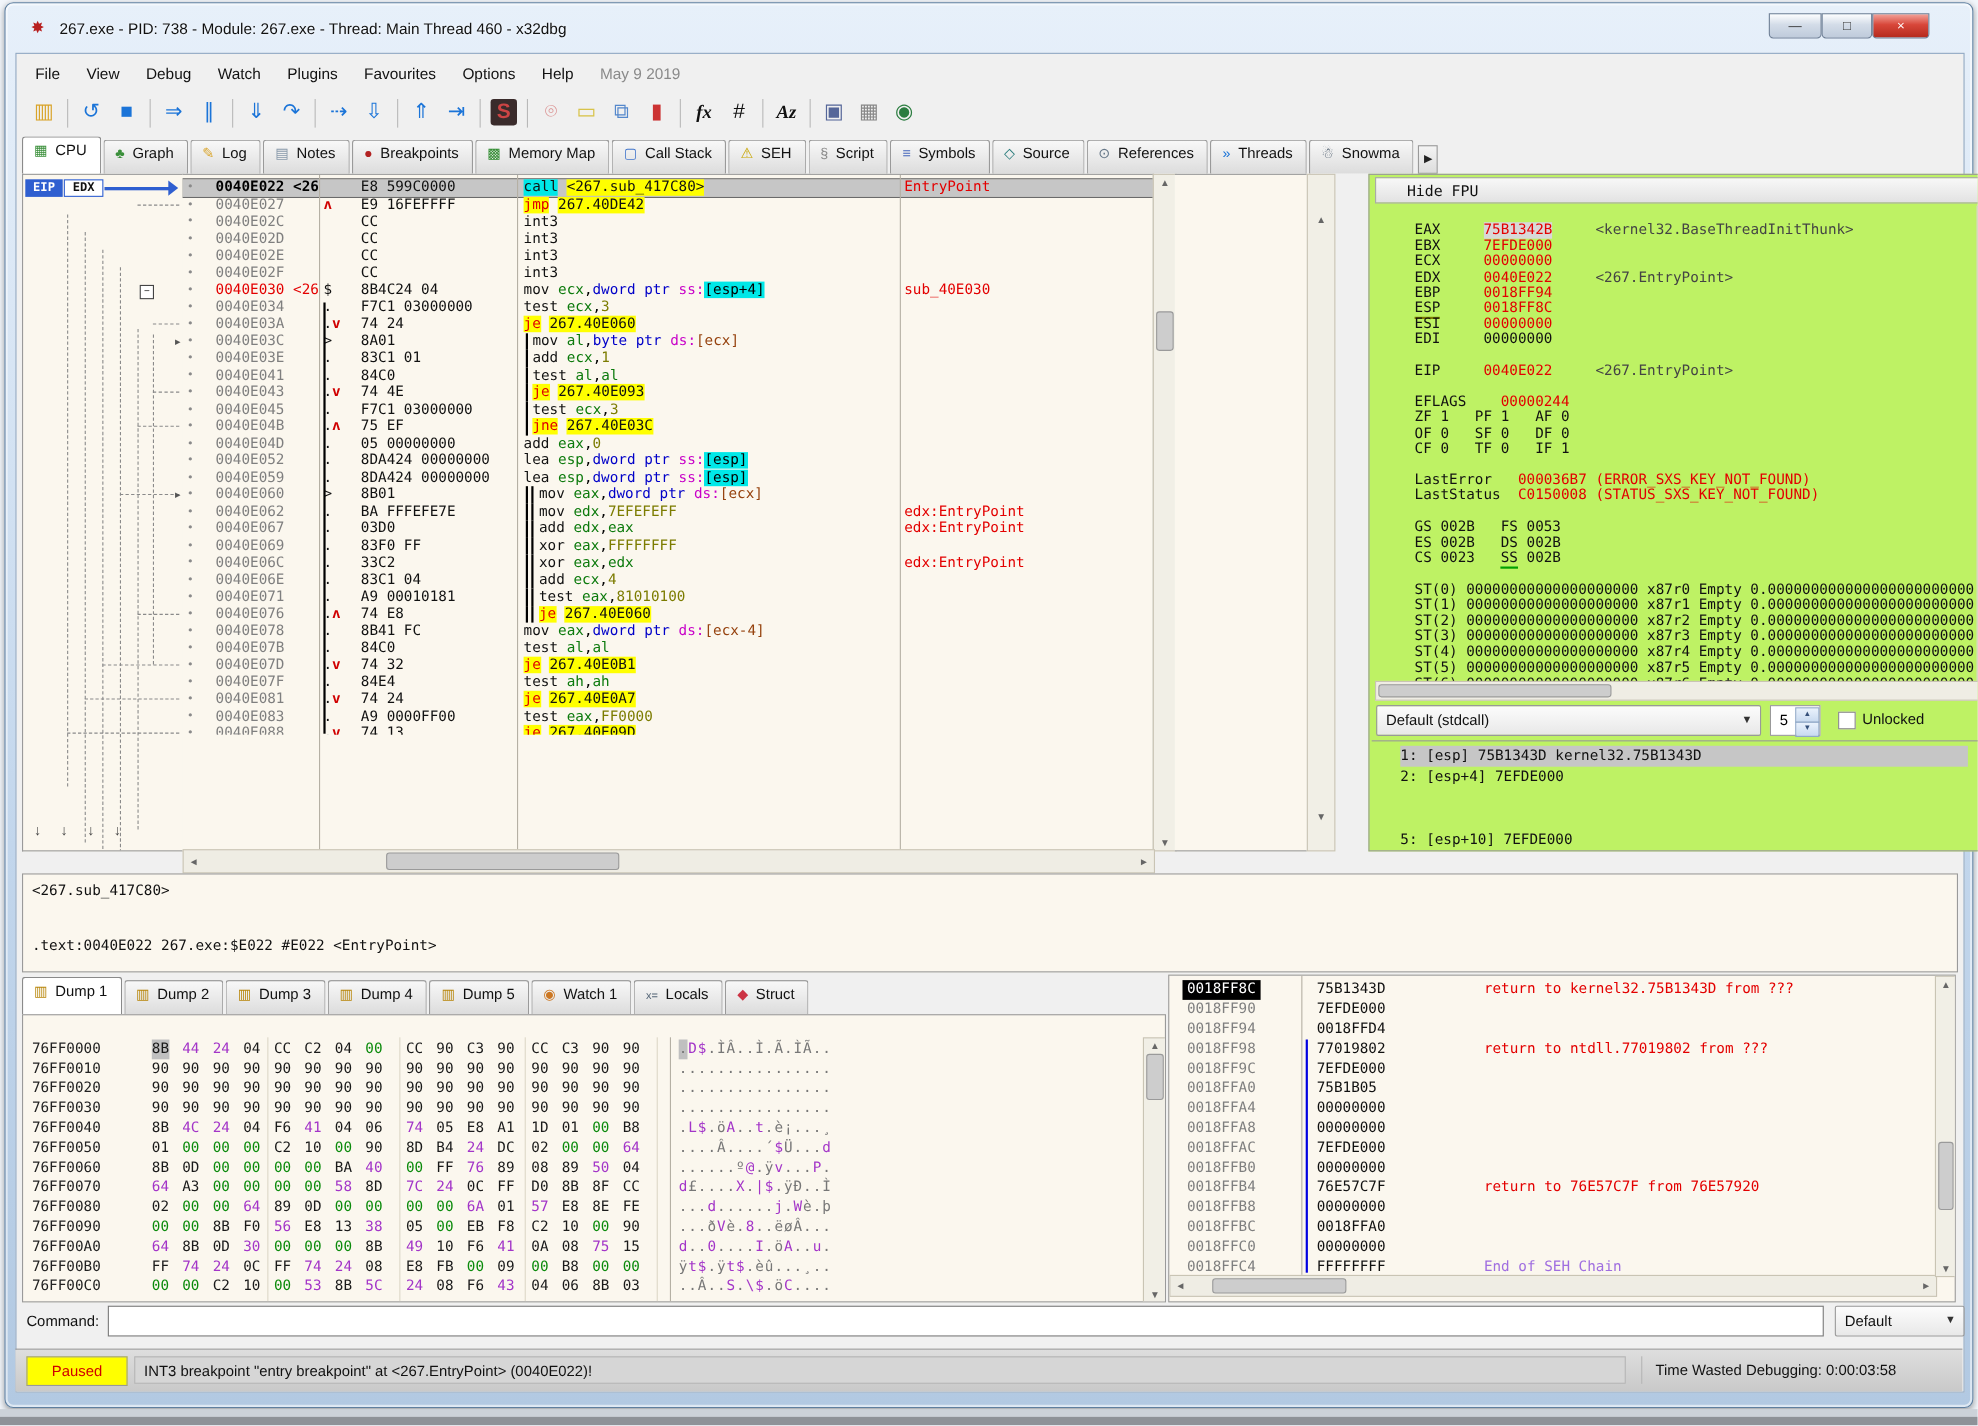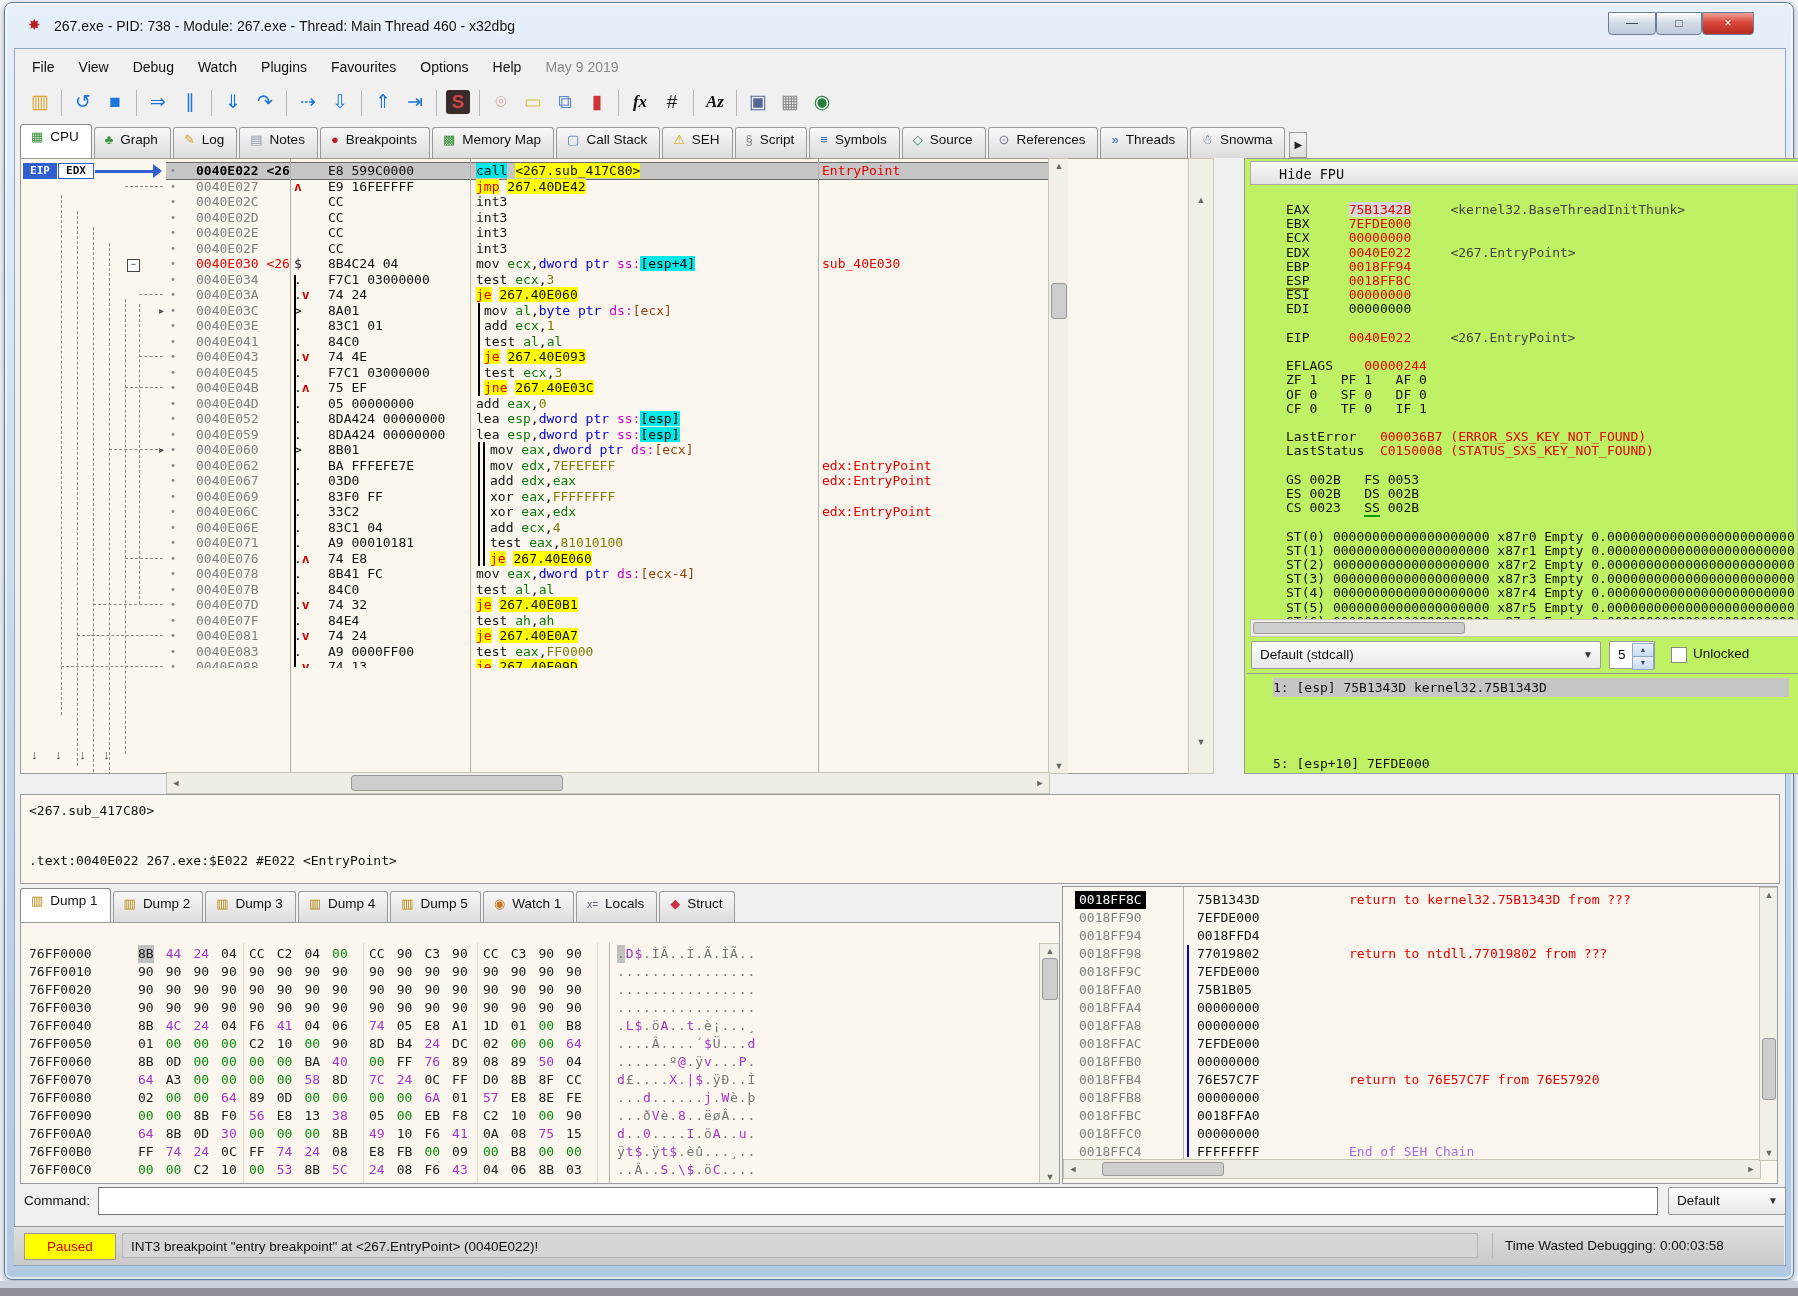--- a/index.html
+++ b/index.html
@@ -501,20 +501,21 @@
       <div class="spin">
         <span>5</span>
         <div class="spinbtn" style="top:1px;">▲</div>
         <div class="spinbtn" style="top:14px;">▼</div>
       </div>
       <div class="chk"></div>
       <div class="chklbl">Unlocked</div>
     </div>
     <div class="argsbox" id="argsbox">
         <div class="argrow sel" style="top: 4px;">1: [esp] 75B1343D kernel32.75B1343D</div>
+        <div class="argrow" style="top: 23px;">2: [esp+4] 7EFDE000</div>
         <div class="argrow" style="top: 80px;">5: [esp+10] 7EFDE000</div>
       </div>
 
     <div class="sb" style="left:552px;top:28px;width:16px;height:430px;">
       <div class="sbthumb" style="left:2px;top:4px;width:10px;height:70px;"></div>
     </div>
   </div>
 
   <div class="hsb" style="left:166px;top:772px;width:882px;height:20px;">
     <span class="sbarr" style="left:2px;top:5px;width:14px;">◄</span>

